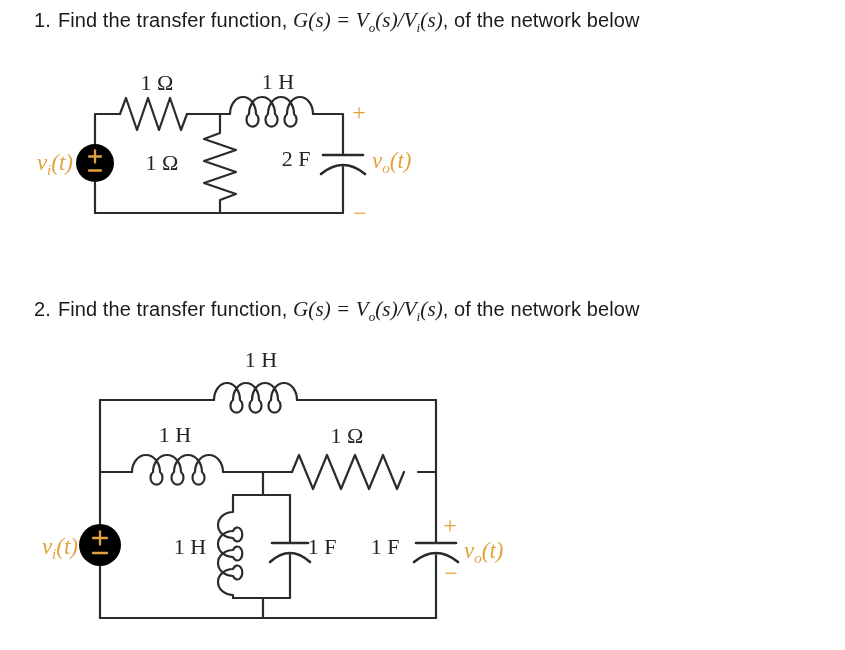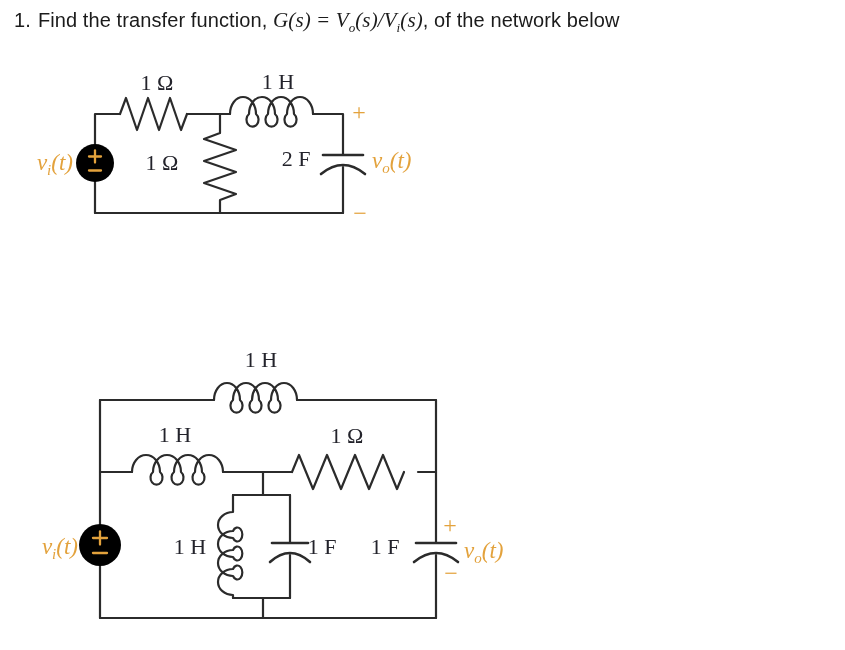--- a/index.html
+++ b/index.html
@@ -1,19 +1,19 @@
 <!DOCTYPE html>
 <html><head>
 <meta charset="utf-8">
 <style>
   html,body{margin:0;padding:0;background:#ffffff;}
   #page{position:relative;width:845px;height:650px;background:#ffffff;overflow:hidden;
         font-family:"Liberation Sans",sans-serif;}
   .title{position:absolute;font-size:20px;font-weight:400;color:#1b1b1b;white-space:nowrap;
-         font-family:"Liberation Sans",sans-serif;letter-spacing:0.1px;}
+         font-family:"Liberation Sans",sans-serif;letter-spacing:0.1px;margin-left:20px;}
   .tnum{margin-right:7px;}
   .mathseg{font-family:"Liberation Serif",serif;font-style:italic;font-size:21px;}
   .mathseg sub{font-size:0.62em;font-style:italic;}
   #cktsvg{position:absolute;left:0;top:0;}
   .wire{stroke:#2b2b2b;stroke-width:2.2;fill:none;stroke-linejoin:round;stroke-linecap:round;}
   .plate{stroke:#2b2b2b;stroke-width:2.6;fill:none;stroke-linecap:round;}
   .pol{stroke:#e3a23c;stroke-width:2.3;fill:none;stroke-linecap:round;}
   text{font-family:"Liberation Serif",serif;}
   .clab{font-size:22px;fill:#23232b;}
   .olab{font-size:23px;fill:#e3a23c;font-style:italic;}
@@ -22,20 +22,23 @@
 </style>
 </head>
 <body>
 
 <div id="page">
 
   <div class="title" style="left:14px;top:8px;">
     <span class="tnum">1.</span><span>Find the transfer function, </span><span class="mathseg"><span>G</span><span>(s) = V</span><sub>o</sub><span>(s)/V</span><sub>i</sub><span>(s)</span></span><span>, of the network below</span>
   </div>
 
+  <div class="title" style="left:14px;top:297px;">
+    <span class="tnum">2.</span><span>Find the transfer function, </span><span class="mathseg"><span>G</span><span>(s) = V</span><sub>o</sub><span>(s)/V</span><sub>i</sub><span>(s)</span></span><span>, of the network below</span>
+  </div>
 
   <svg id="cktsvg" width="845" height="650" viewBox="0 0 845 650">
 
     <g>
 
       <path class="wire" d="M 95 144 V 114 H 120"></path>
       <path class="wire" d="M 120 114 l 6 -16 l 11 32 l 11 -32 l 11 32 l 11 -32 l 11 32 l 6 -16"></path>
       <path class="wire" d="M 187 114 H 230"></path>
       <path class="wire" d="M 230 114 a 13 17 0 1 1 26 0 a 6 7 0 1 1 -7 0 a 13 17 0 1 1 26 0 a 6 7 0 1 1 -7 0 a 13 17 0 1 1 26 0 a 6 7 0 1 1 -7 0 a 13 17 0 1 1 26 0"></path>
       <path class="wire" d="M 313 114 H 343 V 155"></path>

